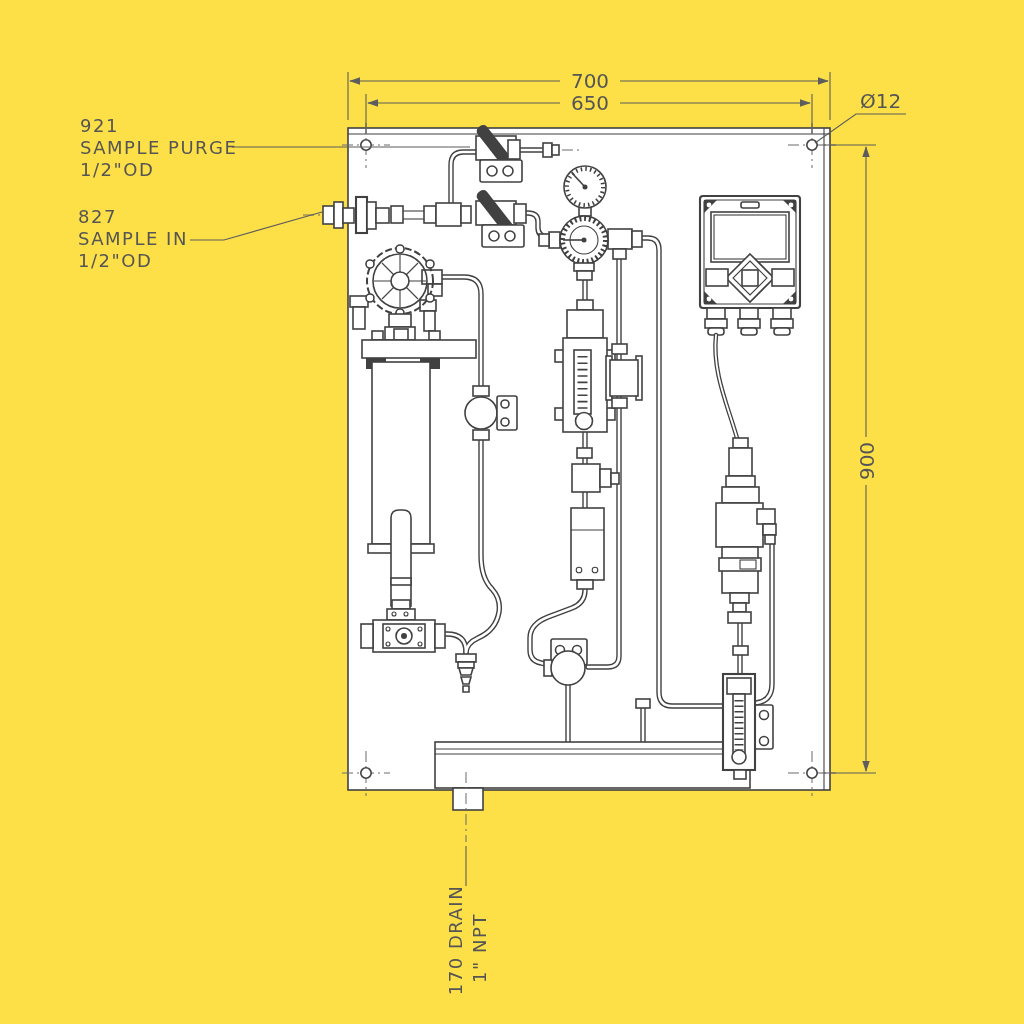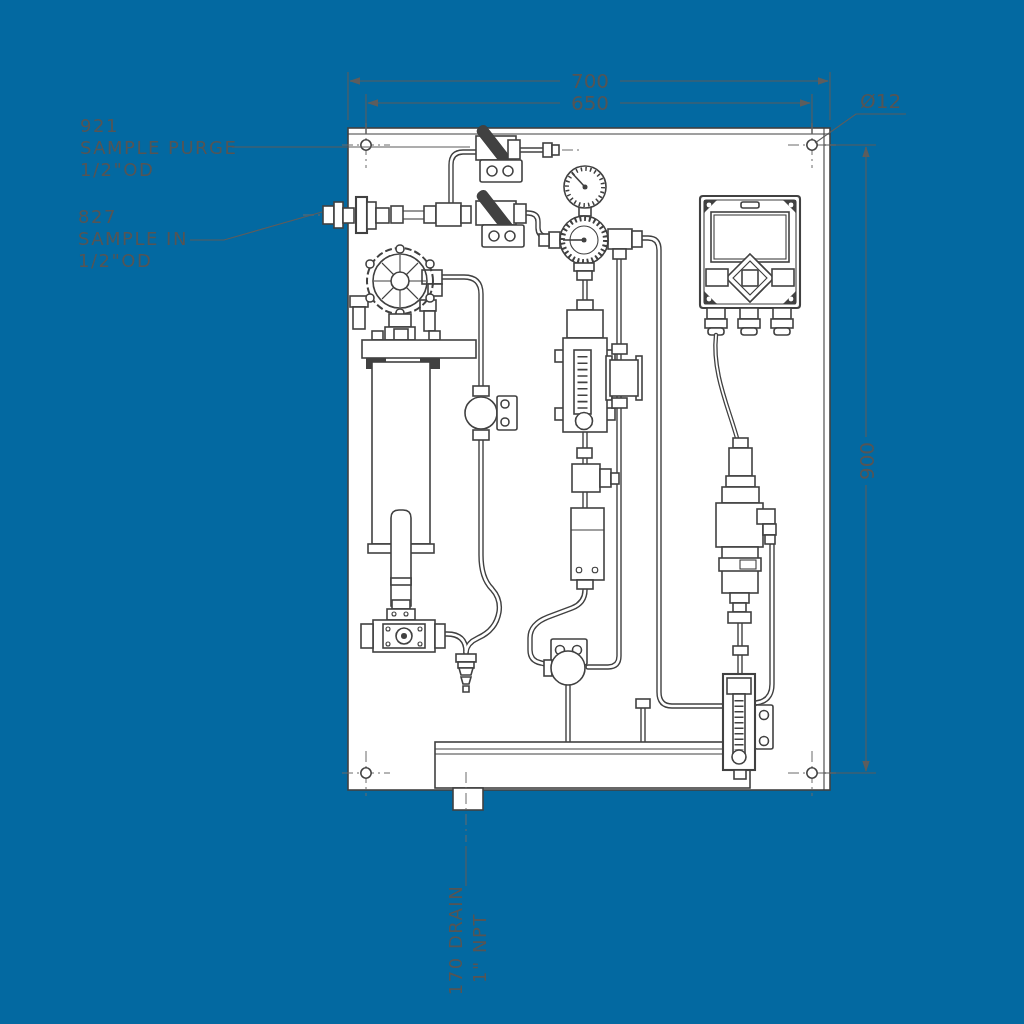--- a/index.html
+++ b/index.html
@@ -1,16 +1,16 @@
 <!DOCTYPE html>
 <html><head>
 <meta charset="utf-8">
 <style>
   html,body{margin:0;padding:0;background:#ffffff;}
-  .stage{width:1024px;height:1024px;background:#0369a1;position:relative;overflow:hidden;}
+  .stage{width:1024px;height:1024px;background:#fde047;position:relative;overflow:hidden;}
   svg{display:block;}
   
   .ln{stroke:#414141;stroke-width:1.6;fill:none;}
   .lt{stroke:#414141;stroke-width:1.1;fill:none;}
   .wf{fill:#ffffff;stroke:#414141;stroke-width:1.6;}
   .wf2{fill:#ffffff;stroke:#414141;stroke-width:2.1;}
   .dk{fill:#414141;stroke:none;}
   .to{stroke:#414141;stroke-width:5.4;fill:none;stroke-linecap:round;}
   .ti{stroke:#ffffff;stroke-width:2.6;fill:none;stroke-linecap:round;}
   .co{stroke:#414141;stroke-width:4.4;fill:none;stroke-linecap:round;}

